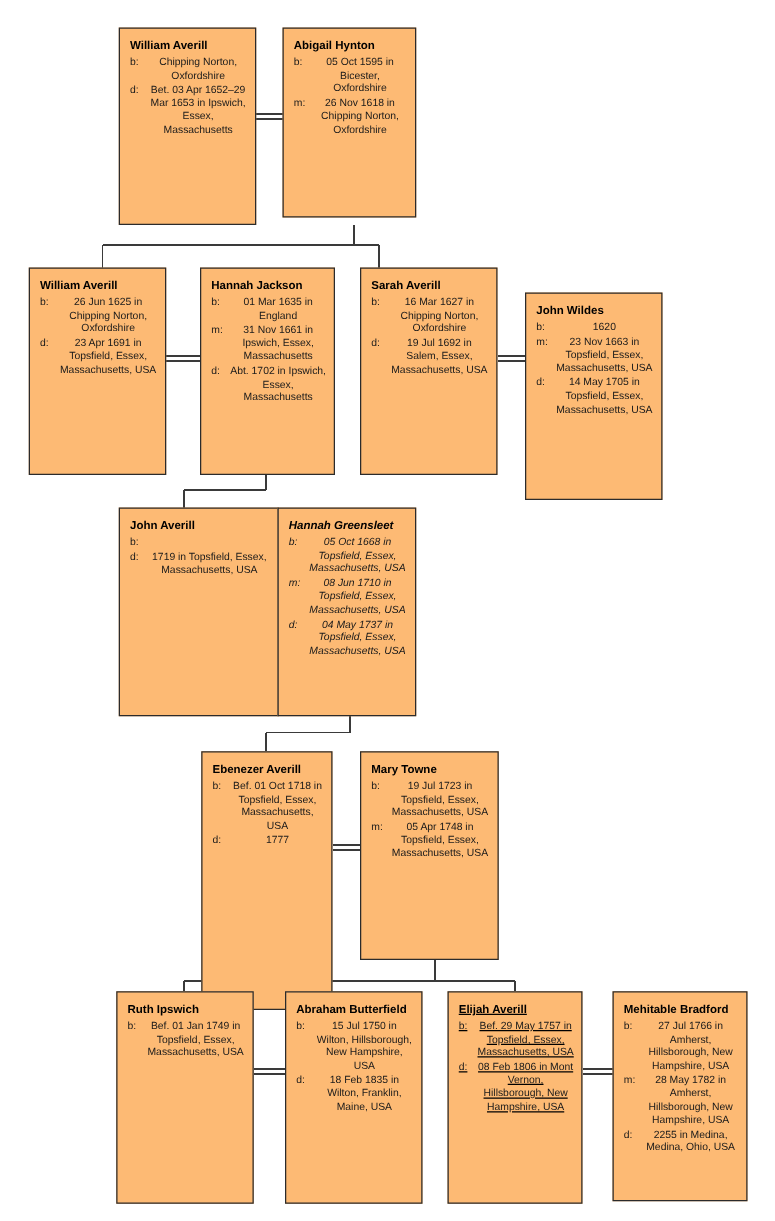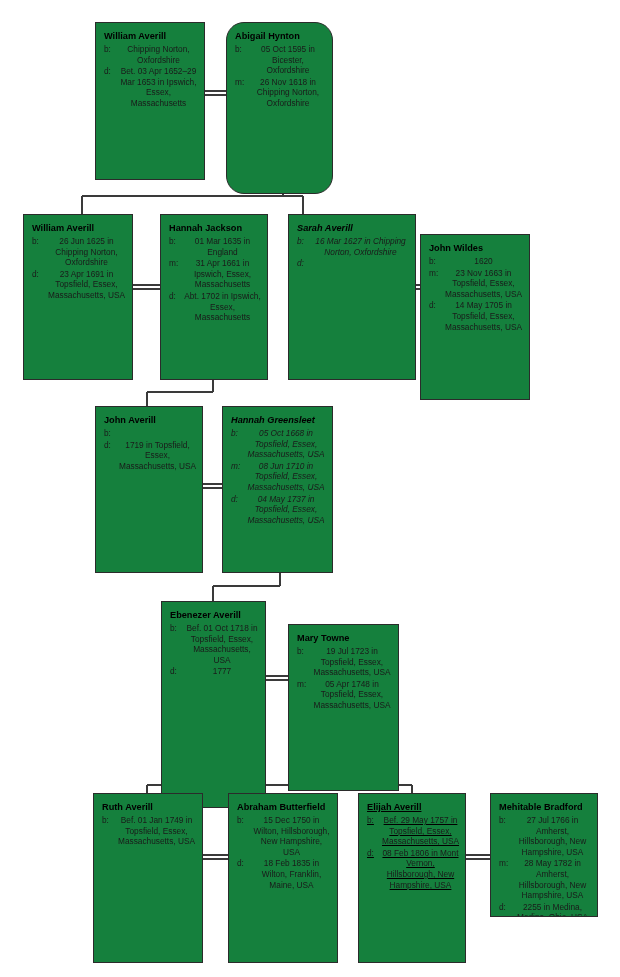--- a/index.html
+++ b/index.html
@@ -23,21 +23,21 @@
     left: 0;
     top: 0;
     width: 620px;
     height: 977px;
     pointer-events: none;
   }
   .person {
     position: absolute;
     box-sizing: border-box;
     border: 1.3px solid #2b2b2b;
-    background: #15803d;
+    background: #fdba74;
     padding: 7px 6px 5px 8px;
     overflow: hidden;
   }
   .pname {
     font-size: 9.2px;
     font-weight: bold;
     color: #000000;
     line-height: 12px;
     margin-bottom: 2px;
     white-space: nowrap;
@@ -121,21 +121,21 @@
         <span class="flabel">b:</span>
         <span class="fval">Chipping Norton, Oxfordshire</span>
       </div>
       <div class="fact">
         <span class="flabel">d:</span>
         <span class="fval">Bet. 03 Apr 1652–29 Mar 1653 in Ipswich, Essex, Massachusetts</span>
       </div>
     </div>
   </div>
 
-  <div class="person" style="left:226px; top:22px; width:107px; height:172px;border-radius:18px;">
+  <div class="person" style="left:226px; top:22px; width:107px; height:152px;">
     <div class="pname">Abigail Hynton</div>
     <div class="facts">
       <div class="fact">
         <span class="flabel">b:</span>
         <span class="fval">05 Oct 1595 in Bicester, Oxfordshire</span>
       </div>
       <div class="fact">
         <span class="flabel">m:</span>
         <span class="fval">26 Nov 1618 in Chipping Norton, Oxfordshire</span>
       </div>
@@ -158,38 +158,39 @@
 
   <div class="person" style="left:160px; top:214px; width:108px; height:166px;">
     <div class="pname">Hannah Jackson</div>
     <div class="facts">
       <div class="fact">
         <span class="flabel">b:</span>
         <span class="fval">01 Mar 1635 in England</span>
       </div>
       <div class="fact">
         <span class="flabel">m:</span>
-        <span class="fval">31 Apr 1661 in Ipswich, Essex, Massachusetts</span>
+        <span class="fval">31 Nov 1661 in Ipswich, Essex, Massachusetts</span>
       </div>
       <div class="fact">
         <span class="flabel">d:</span>
         <span class="fval">Abt. 1702 in Ipswich, Essex, Massachusetts</span>
       </div>
     </div>
   </div>
 
-  <div class="person" style="left:288px; top:214px; width:128px; height:166px;font-style:italic;">
+  <div class="person" style="left:288px; top:214px; width:110px; height:166px;">
     <div class="pname">Sarah Averill</div>
     <div class="facts">
       <div class="fact">
         <span class="flabel">b:</span>
         <span class="fval">16 Mar 1627 in Chipping Norton, Oxfordshire</span>
       </div>
       <div class="fact">
         <span class="flabel">d:</span>
+        <span class="fval">19 Jul 1692 in Salem, Essex, Massachusetts, USA</span>
       </div>
     </div>
   </div>
 
   <div class="person" style="left:420px; top:214px; width:110px; height:166px;margin-top:20px;">
     <div class="pname">John Wildes</div>
     <div class="facts">
       <div class="fact">
         <span class="flabel">b:</span>
         <span class="fval">1620</span>
@@ -198,21 +199,21 @@
         <span class="flabel">m:</span>
         <span class="fval">23 Nov 1663 in Topsfield, Essex, Massachusetts, USA</span>
       </div>
       <div class="fact">
         <span class="flabel">d:</span>
         <span class="fval">14 May 1705 in Topsfield, Essex, Massachusetts, USA</span>
       </div>
     </div>
   </div>
 
-  <div class="person" style="left:95px; top:406px; width:108px; height:167px;">
+  <div class="person" style="left:95px; top:406px; width:128px; height:167px;">
     <div class="pname">John Averill</div>
     <div class="facts">
       <div class="fact">
         <span class="flabel">b:</span>
       </div>
       <div class="fact">
         <span class="flabel">d:</span>
         <span class="fval">1719 in Topsfield, Essex, Massachusetts, USA</span>
       </div>
     </div>
@@ -243,50 +244,50 @@
         <span class="flabel">b:</span>
         <span class="fval">Bef. 01 Oct 1718 in Topsfield, Essex, Massachusetts, USA</span>
       </div>
       <div class="fact">
         <span class="flabel">d:</span>
         <span class="fval">1777</span>
       </div>
     </div>
   </div>
 
-  <div class="person" style="left:288px; top:601px; width:111px; height:167px;margin-top:23px;">
+  <div class="person" style="left:288px; top:601px; width:111px; height:167px;">
     <div class="pname">Mary Towne</div>
     <div class="facts">
       <div class="fact">
         <span class="flabel">b:</span>
         <span class="fval">19 Jul 1723 in Topsfield, Essex, Massachusetts, USA</span>
       </div>
       <div class="fact">
         <span class="flabel">m:</span>
         <span class="fval">05 Apr 1748 in Topsfield, Essex, Massachusetts, USA</span>
       </div>
     </div>
   </div>
 
   <div class="person" style="left:93px; top:793px; width:110px; height:170px;">
-    <div class="pname">Ruth Averill</div>
+    <div class="pname">Ruth Ipswich</div>
     <div class="facts">
       <div class="fact">
         <span class="flabel">b:</span>
         <span class="fval">Bef. 01 Jan 1749 in Topsfield, Essex, Massachusetts, USA</span>
       </div>
     </div>
   </div>
 
   <div class="person" style="left:228px; top:793px; width:110px; height:170px;">
     <div class="pname">Abraham Butterfield</div>
     <div class="facts">
       <div class="fact">
         <span class="flabel">b:</span>
-        <span class="fval">15 Dec 1750 in Wilton, Hillsborough, New Hampshire, USA</span>
+        <span class="fval">15 Jul 1750 in Wilton, Hillsborough, New Hampshire, USA</span>
       </div>
       <div class="fact">
         <span class="flabel">d:</span>
         <span class="fval">18 Feb 1835 in Wilton, Franklin, Maine, USA</span>
       </div>
     </div>
   </div>
 
   <div class="person" style="left:358px; top:793px; width:108px; height:170px;text-decoration:underline;">
     <div class="pname">Elijah Averill</div>
@@ -295,21 +296,21 @@
         <span class="flabel">b:</span>
         <span class="fval">Bef. 29 May 1757 in Topsfield, Essex, Massachusetts, USA</span>
       </div>
       <div class="fact">
         <span class="flabel">d:</span>
         <span class="fval">08 Feb 1806 in Mont Vernon, Hillsborough, New Hampshire, USA</span>
       </div>
     </div>
   </div>
 
-  <div class="person" style="left:490px; top:793px; width:108px; height:124px;">
+  <div class="person" style="left:490px; top:793px; width:108px; height:168px;">
     <div class="pname">Mehitable Bradford</div>
     <div class="facts">
       <div class="fact">
         <span class="flabel">b:</span>
         <span class="fval">27 Jul 1766 in Amherst, Hillsborough, New Hampshire, USA</span>
       </div>
       <div class="fact">
         <span class="flabel">m:</span>
         <span class="fval">28 May 1782 in Amherst, Hillsborough, New Hampshire, USA</span>
       </div>

